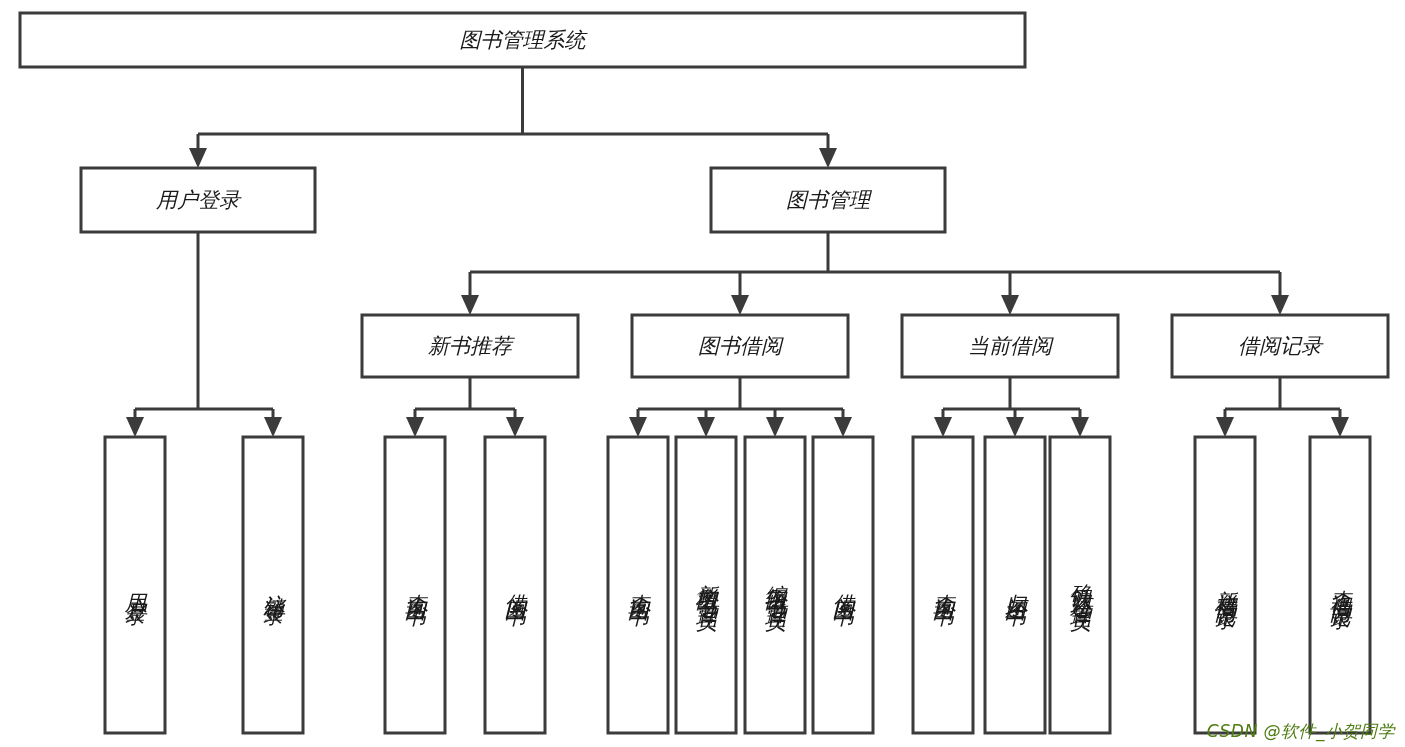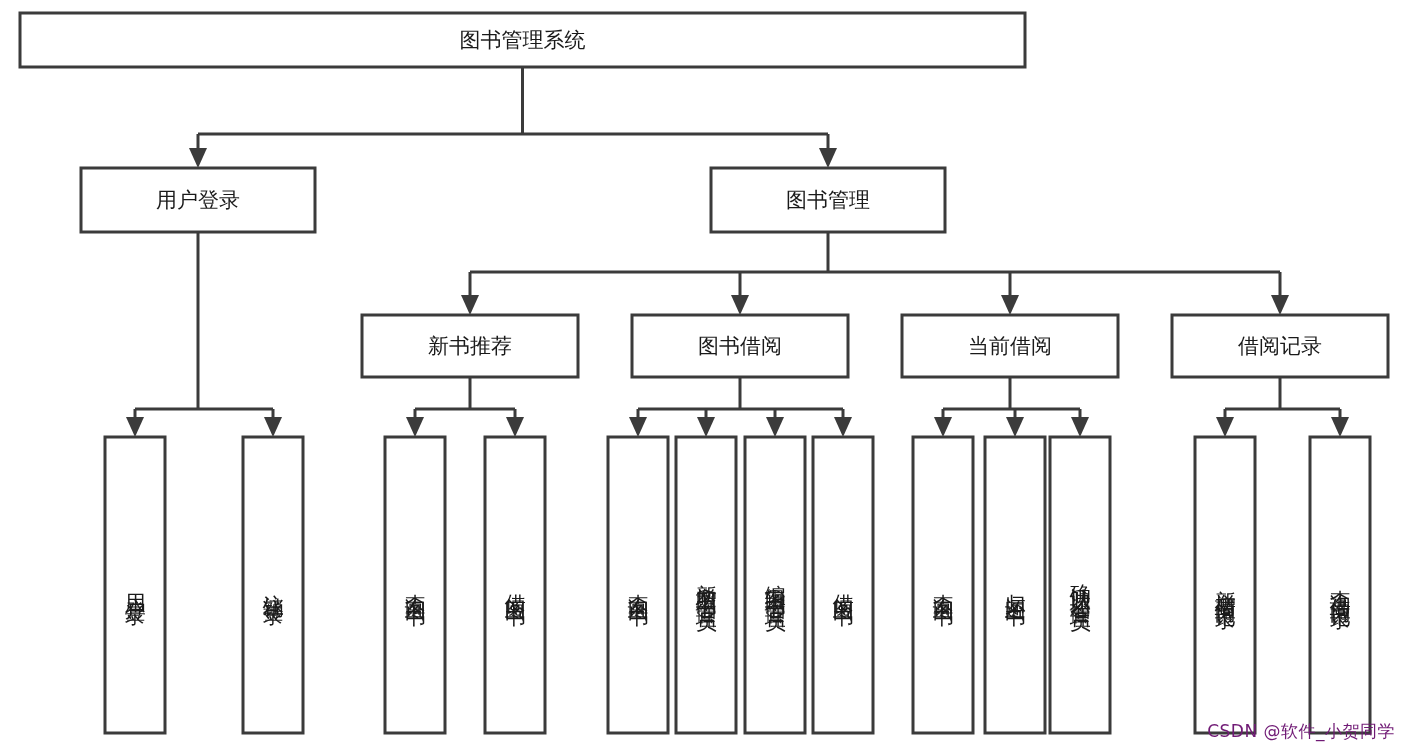--- a/index.html
+++ b/index.html
@@ -11,20 +11,21 @@
     width: 1405px;
     height: 747px;
     font-family: "DejaVu Sans", "Liberation Sans", sans-serif;
     overflow: hidden;
   }
   #diagram-root {
     position: relative;
     width: 1403px;
     height: 747px;
     background: #ffffff;
+    font-style: italic;
   }
   svg#flow-svg {
     position: absolute;
     left: 0;
     top: 0;
     width: 1405px;
     height: 747px;
     display: block;
   }
   .node-rect {
@@ -65,21 +66,21 @@
     color: #1a1a1a;
     letter-spacing: 4px;
     white-space: nowrap;
   }
   .watermark {
     position: absolute;
     right: 8px;
     bottom: 4px;
     font-family: "DejaVu Sans", "Liberation Sans", sans-serif;
     font-size: 17px;
-    color: #701a75;
+    color: #4d7c0f;
     letter-spacing: 0.5px;
     white-space: nowrap;
     margin-left: 40px;
   }
 </style>
 </head>
 <body>
 
 <div id="diagram-root">
 

